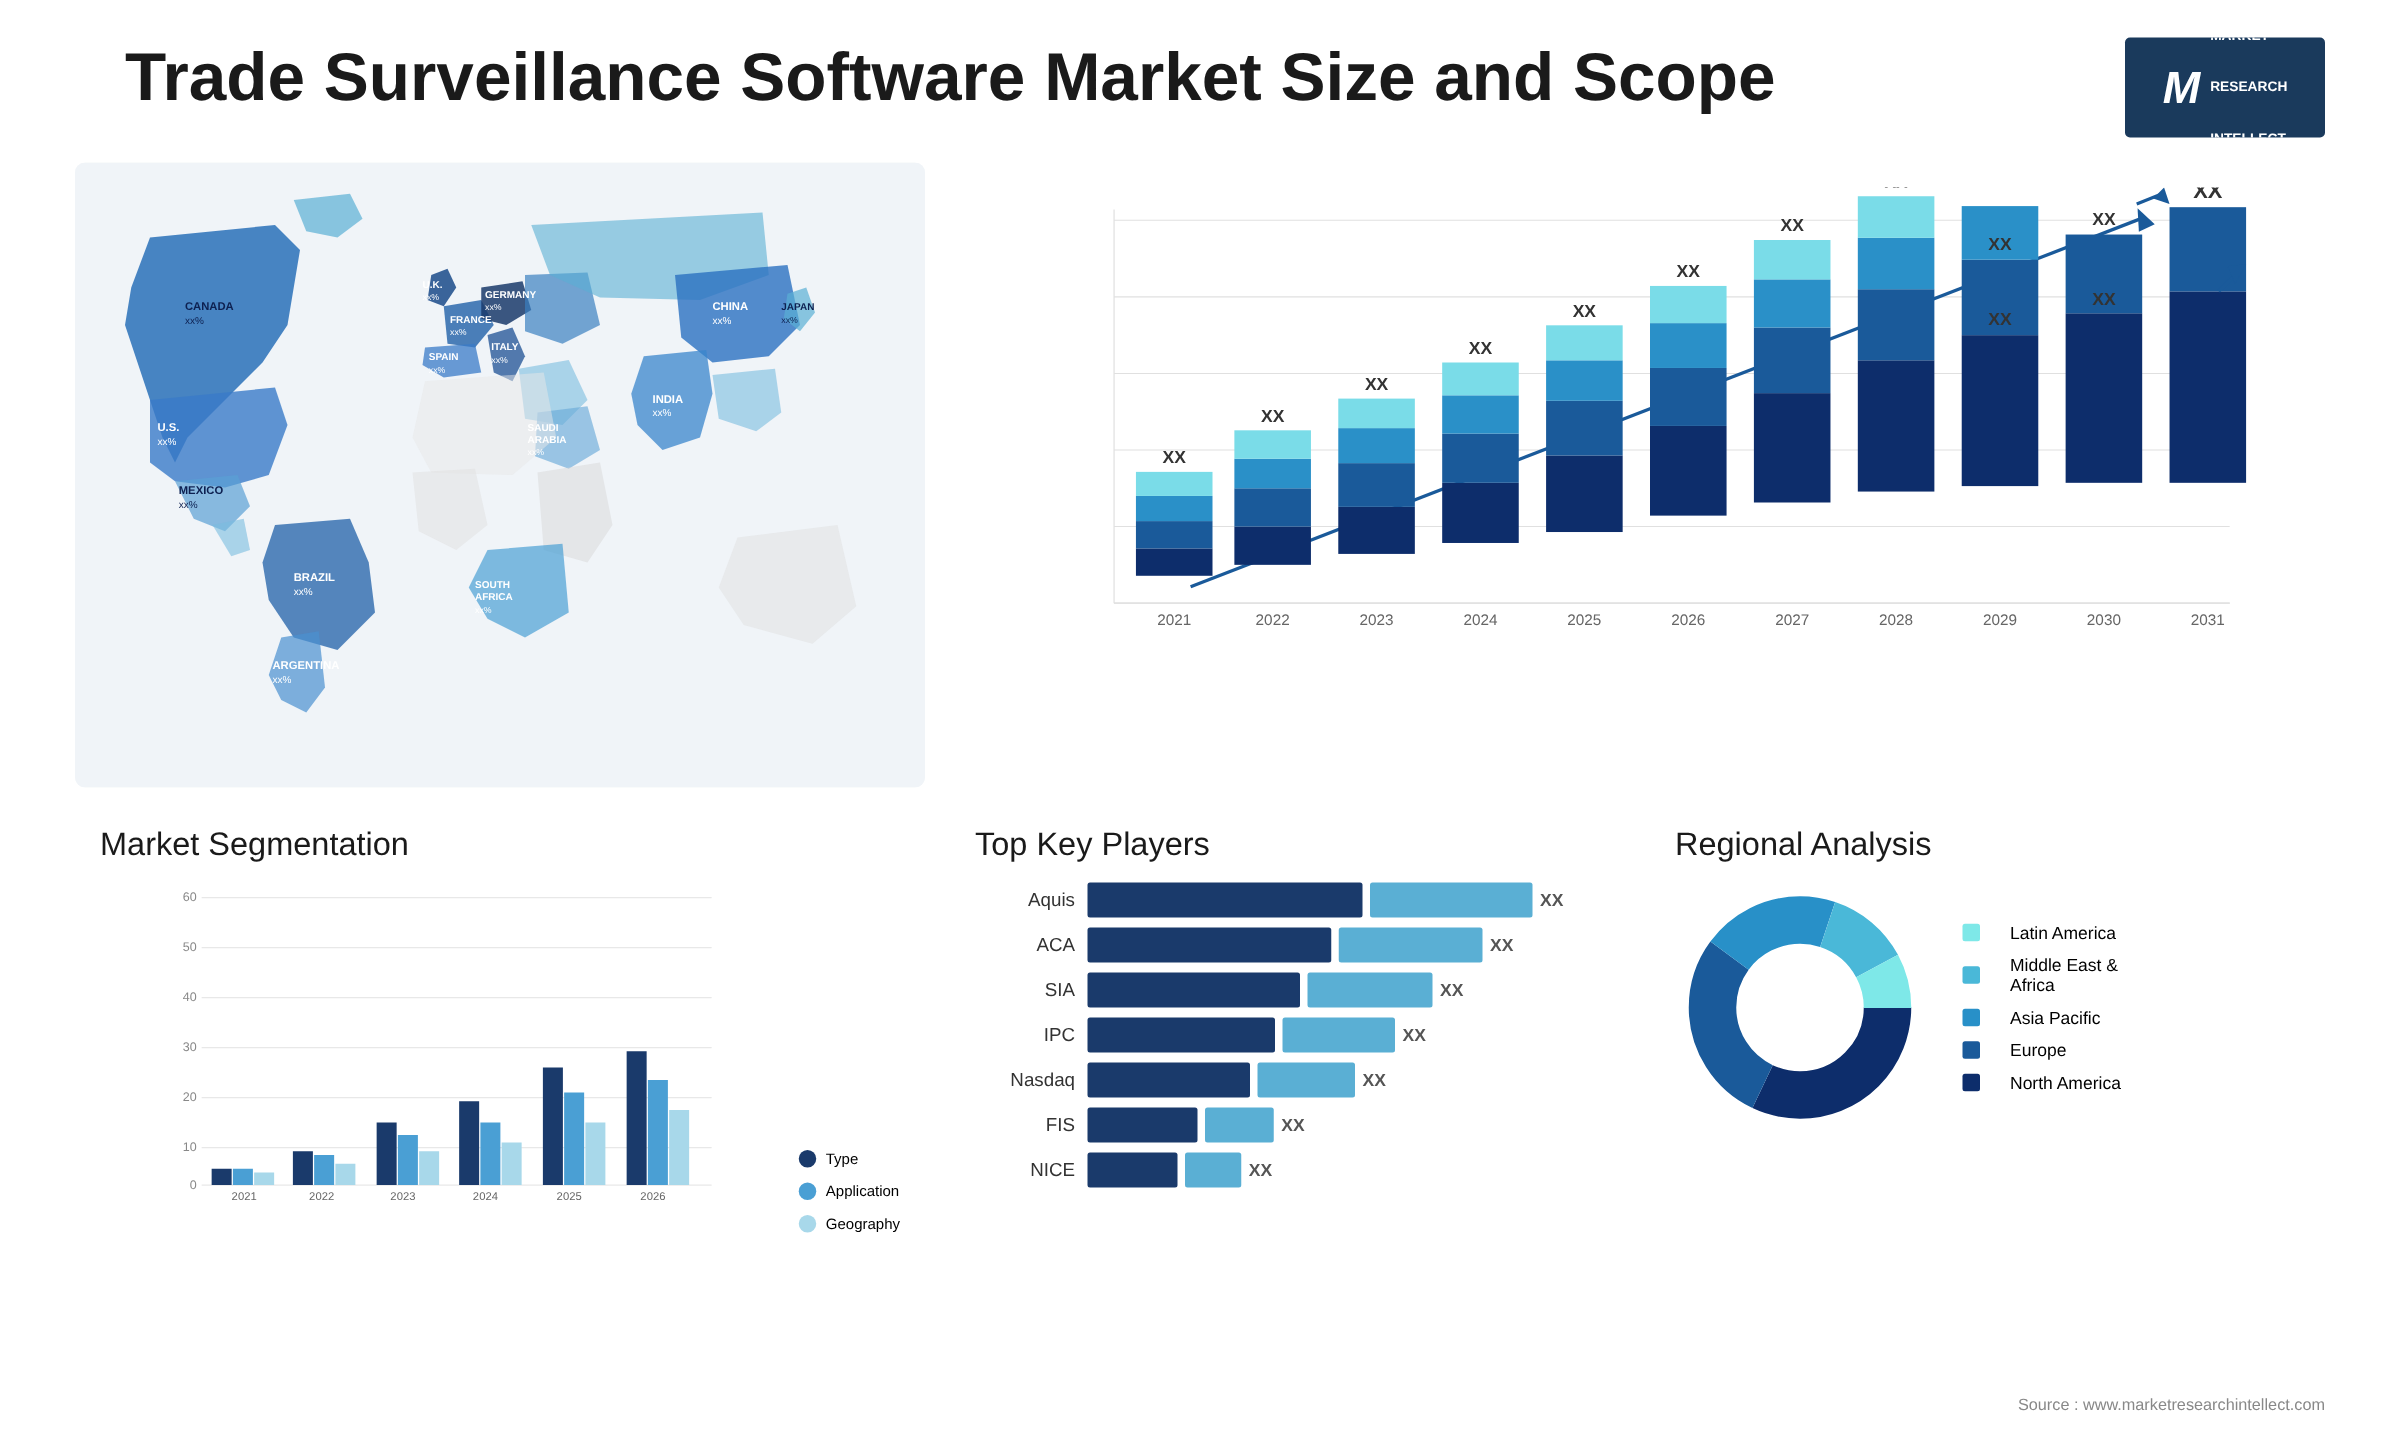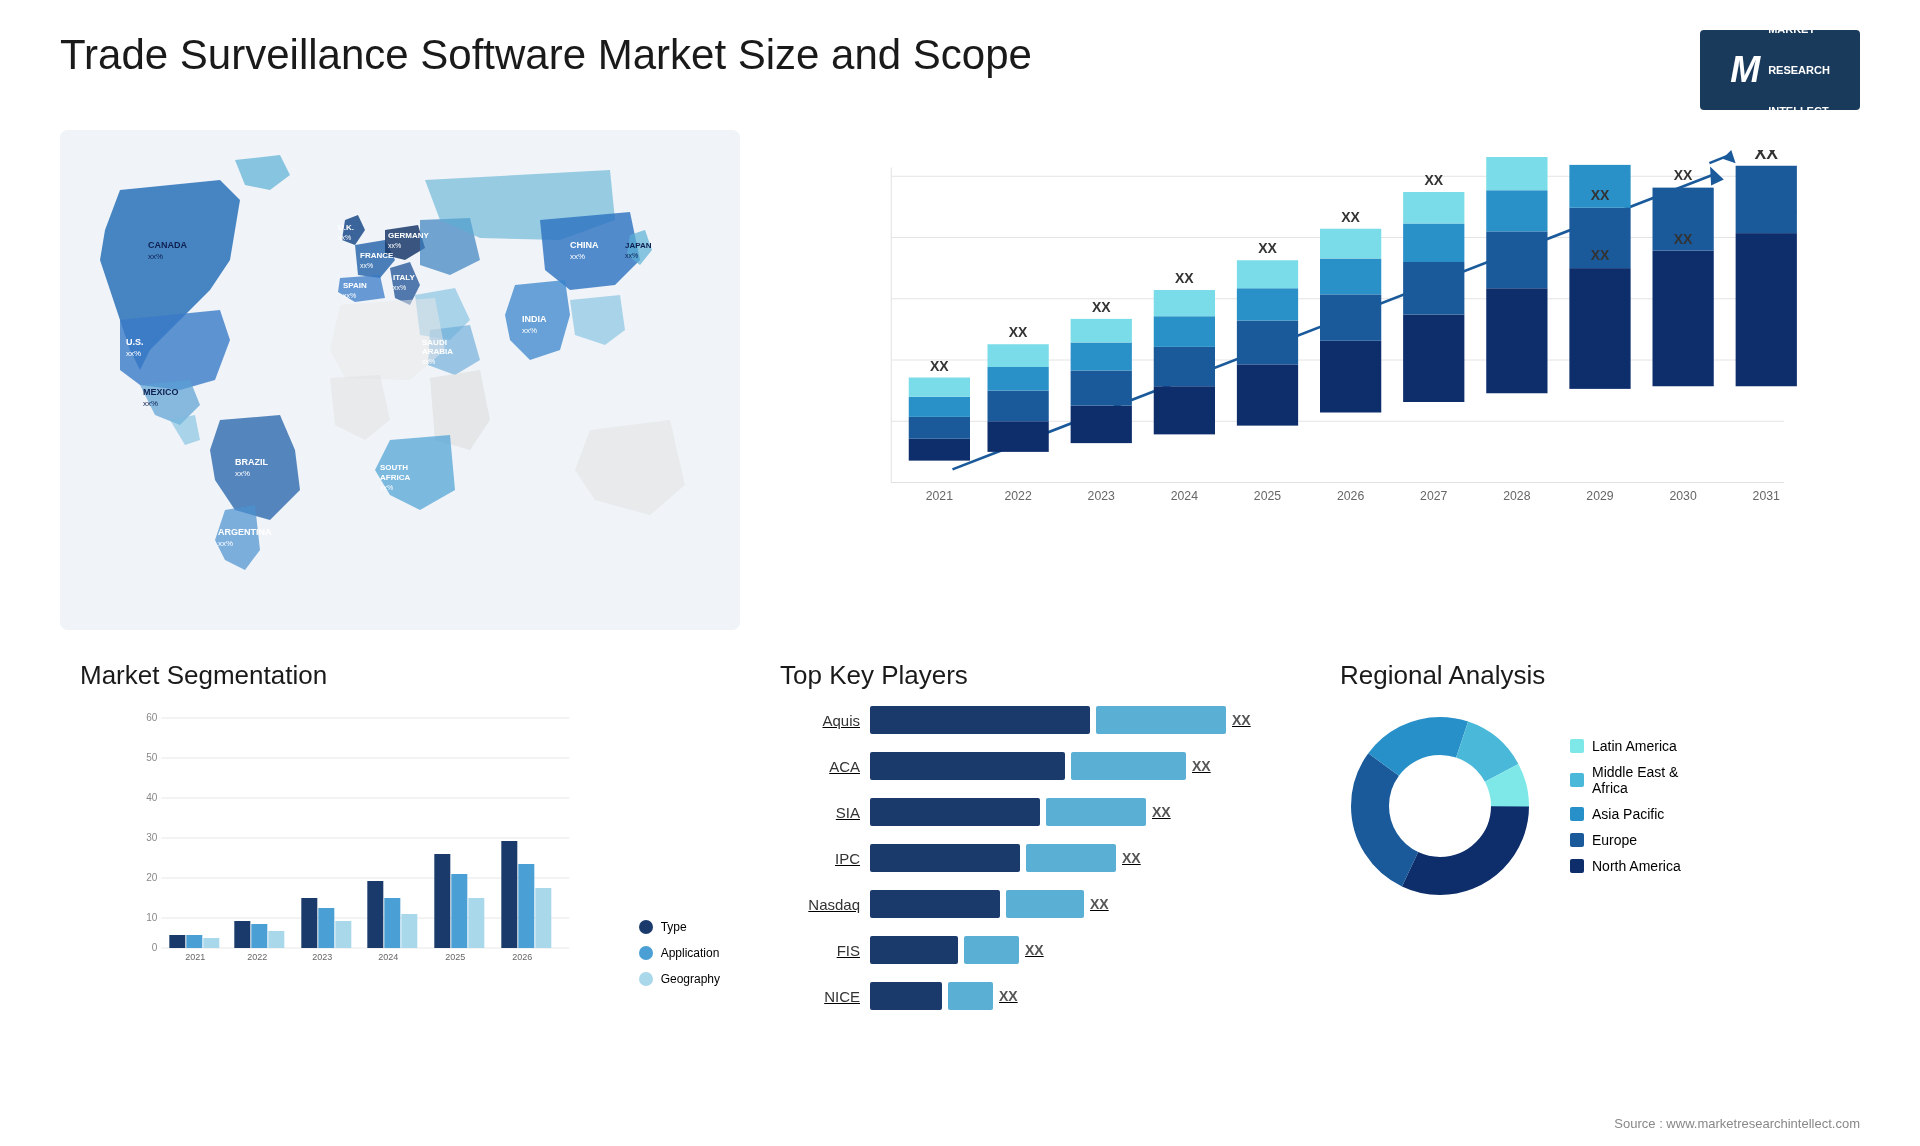--- a/index.html
+++ b/index.html
@@ -21,24 +21,25 @@
 
     
     .header {
       display: flex;
       justify-content: space-between;
       align-items: flex-start;
       margin-bottom: 20px;
     }
 
     .page-title {
-      font-size: 42px;
-      font-weight: 400;
+      font-size: 54px;
+      font-weight: 700;
       color: #1a1a1a;
       line-height: 1.2;
+      margin-left: 40px;
     }
 
     .logo-container {
       display: flex;
       align-items: center;
       gap: 10px;
     }
 
     .logo-box {
       width: 160px;
@@ -131,23 +132,22 @@
     }
 
     
     .players-section {
       padding: 10px 20px;
     }
 
     .players-list {
       display: flex;
       flex-direction: column;
-      gap: 18px;
+      gap: 8px;
       margin-top: 5px;
-      text-decoration: underline;
     }
 
     .player-row {
       display: flex;
       align-items: center;
       gap: 10px;
     }
 
     .player-name {
       width: 80px;
@@ -189,21 +189,21 @@
 
     .donut-legend {
       display: flex;
       flex-direction: column;
       gap: 10px;
     }
 
     .donut-legend-item {
       display: flex;
       align-items: center;
-      gap: 8px;
+      gap: 24px;
       font-size: 14px;
     }
 
     .donut-legend-color {
       width: 14px;
       height: 14px;
       border-radius: 2px;
     }
 
     .source-text {

